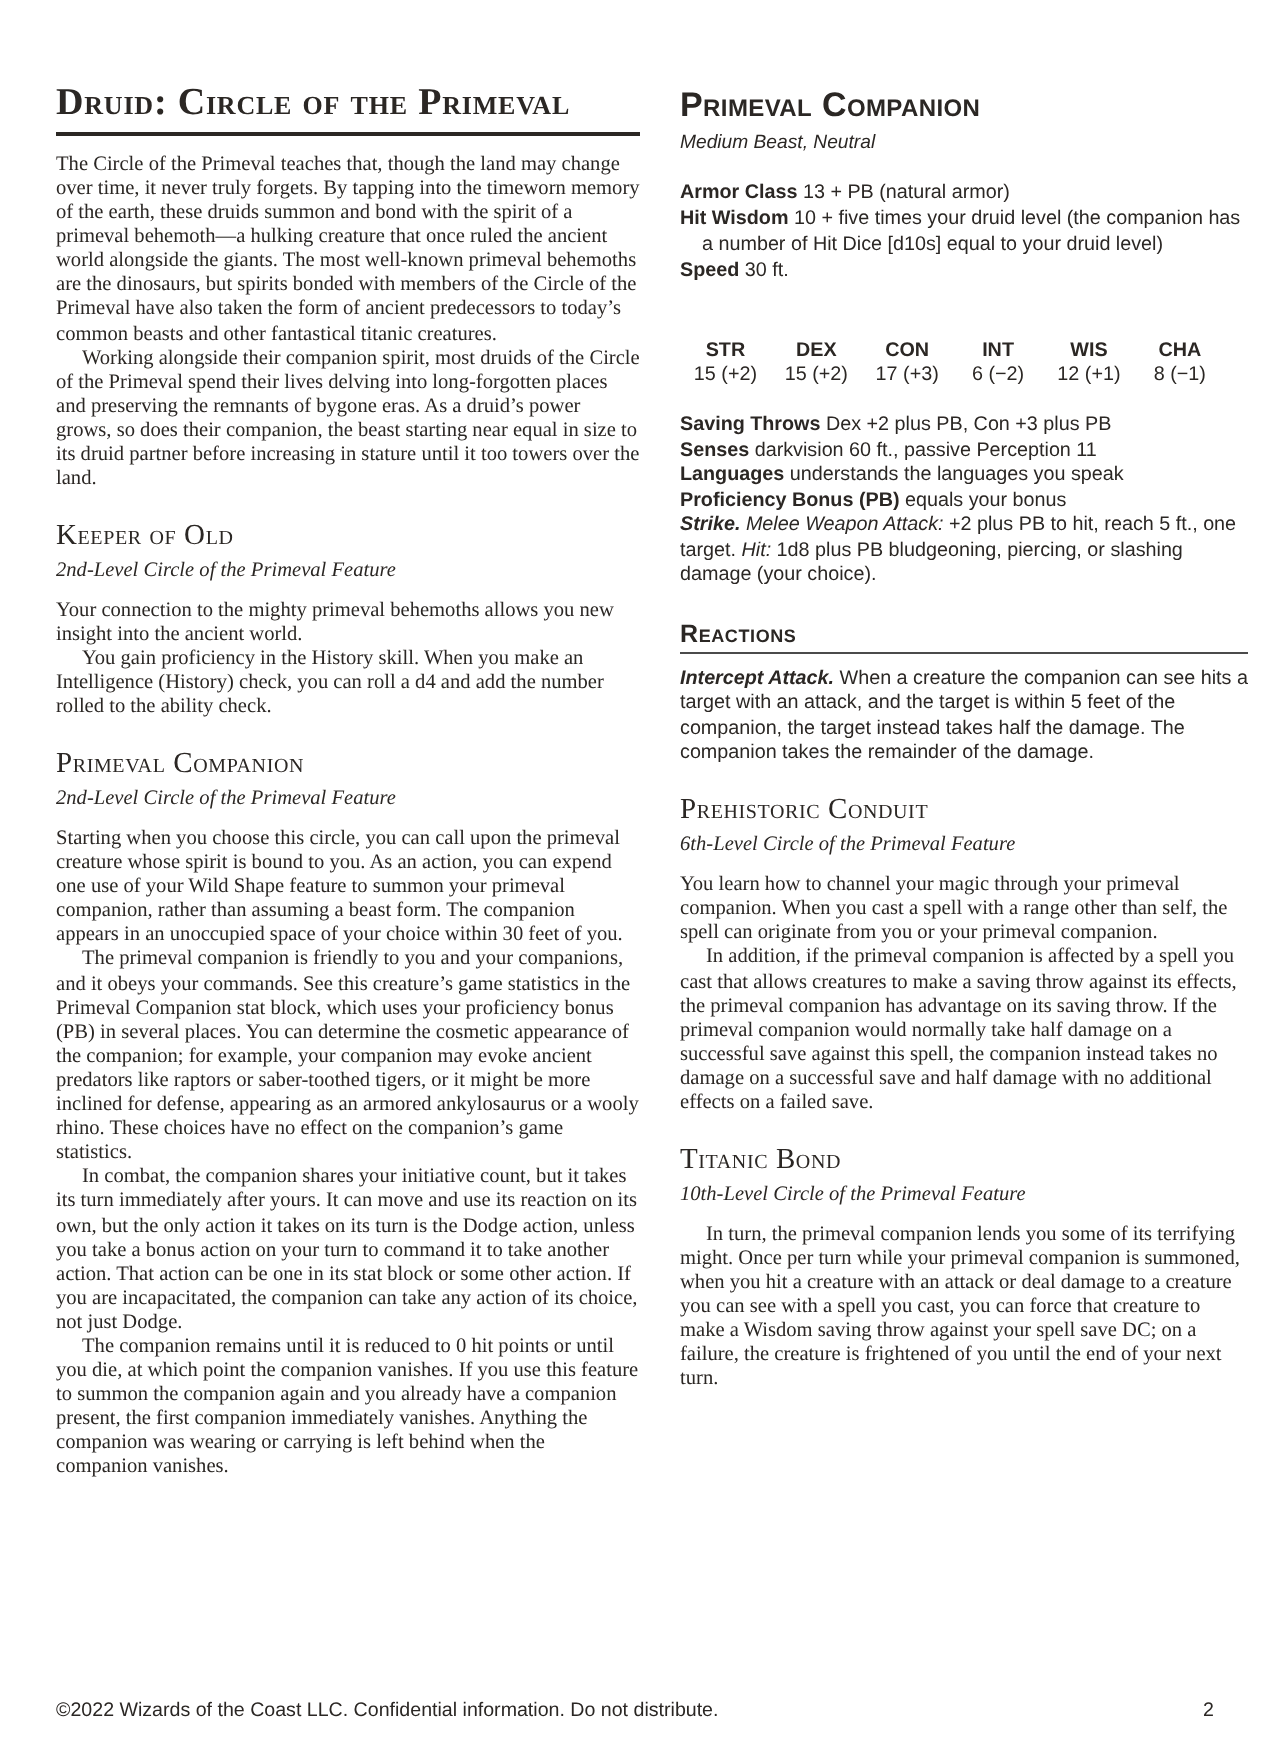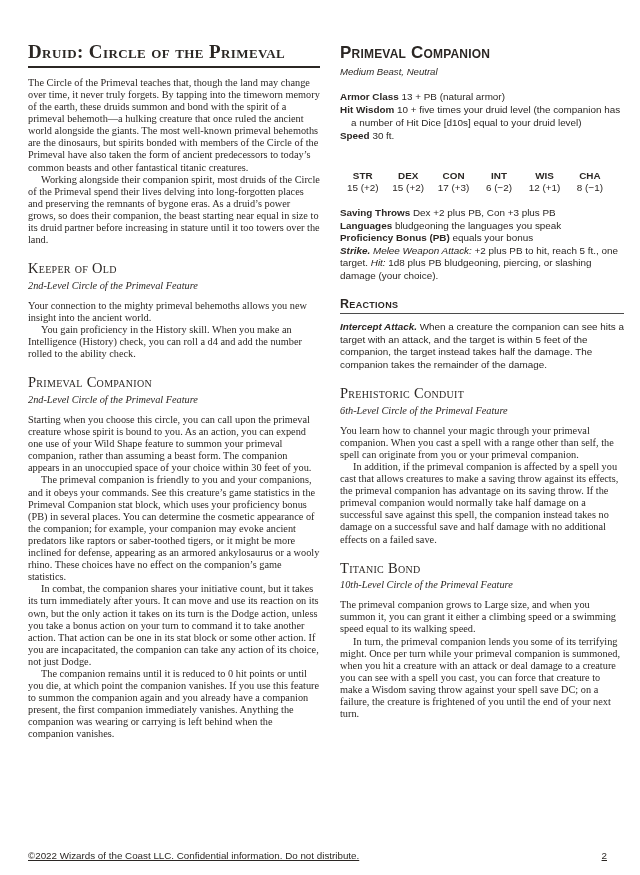--- a/index.html
+++ b/index.html
@@ -55,21 +55,21 @@
   .sb-p { font-size:9.9px; line-height:1.26; }
   .bi { font-weight:bold; font-style:italic; }
   .it { font-style:italic; }
   .b { font-weight:bold; }
   .gap-attr { margin-top:1px; }
 
   
   .footer {
     position:absolute; left:28px; right:33px; bottom:14px;
     display:flex; justify-content:space-between;
-    font-family:"Liberation Sans", sans-serif; font-size:9.8px; color:#2b2724;text-decoration:underline;
+    font-family:"Liberation Sans", sans-serif; font-size:9.8px; color:#2b2724;
   }
 </style>
 </head>
 <body>
 
 <div class="page">
   <div class="columns">
 
     <div class="col-left">
       <h1 class="doc-title">Druid: Circle of the Primeval</h1>
@@ -119,39 +119,39 @@
               <div class="ab-n">WIS</div>
               <div>12 (+1)</div>
             </div>
           <div class="sb-ab">
               <div class="ab-n">CHA</div>
               <div>8 (−1)</div>
             </div>
         </div>
 
         <p class="sb-line"><span class="b">Saving Throws</span> <span>Dex +2 plus PB, Con +3 plus PB</span></p>
-        <p class="sb-line"><span class="b">Languages</span> <span>bludgeoning the languages you speak</span></p>
+        <p class="sb-line"><span class="b">Senses</span> <span>darkvision 60 ft., passive Perception 11</span></p>
+        <p class="sb-line"><span class="b">Languages</span> <span>understands the languages you speak</span></p>
         <div class="sb-challenge">
           <span><span class="b">Proficiency Bonus (PB)</span> <span>equals your bonus</span></span>
         </div>
 
         <p class="sb-p"><span class="bi">Strike.</span><span class="it"> Melee Weapon Attack:</span><span> +2 plus PB to hit, reach 5 ft., one target. </span><span class="it">Hit:</span><span> 1d8 plus PB bludgeoning, piercing, or slashing damage (your choice).</span></p>
 
         <div class="sb-section-title">Reactions</div>
         <p class="sb-p"><span class="bi">Intercept Attack.</span><span> When a creature the companion can see hits a target with an attack, and the target is within 5 feet of the companion, the target instead takes half the damage. The companion takes the remainder of the damage.</span></p>
       </div>
 
       <h2 class="feat-heading">Prehistoric Conduit</h2>
       <p class="feat-subtitle">6th-Level Circle of the Primeval Feature</p>
       <p class="body-p">You learn how to channel your magic through your primeval companion. When you cast a spell with a range other than self, the spell can originate from you or your primeval companion.</p>
       <p class="body-p indent">In addition, if the primeval companion is affected by a spell you cast that allows creatures to make a saving throw against its effects, the primeval companion has advantage on its saving throw. If the primeval companion would normally take half damage on a successful save against this spell, the companion instead takes no damage on a successful save and half damage with no additional effects on a failed save.</p>
 
       <h2 class="feat-heading">Titanic Bond</h2>
       <p class="feat-subtitle">10th-Level Circle of the Primeval Feature</p>
-      <p class="body-p">The primeval companion grows to Large size, and when you summon it, you can grant it either a climbing speed or a swimming speed equal to its walking speed.</p>
       <p class="body-p indent">In turn, the primeval companion lends you some of its terrifying might. Once per turn while your primeval companion is summoned, when you hit a creature with an attack or deal damage to a creature you can see with a spell you cast, you can force that creature to make a Wisdom saving throw against your spell save DC; on a failure, the creature is frightened of you until the end of your next turn.</p>
     </div>
   </div>
 
   <div class="footer">
     <span>©2022 Wizards of the Coast LLC. Confidential information. Do not distribute.</span>
     <span>2</span>
   </div>
 </div>
 

